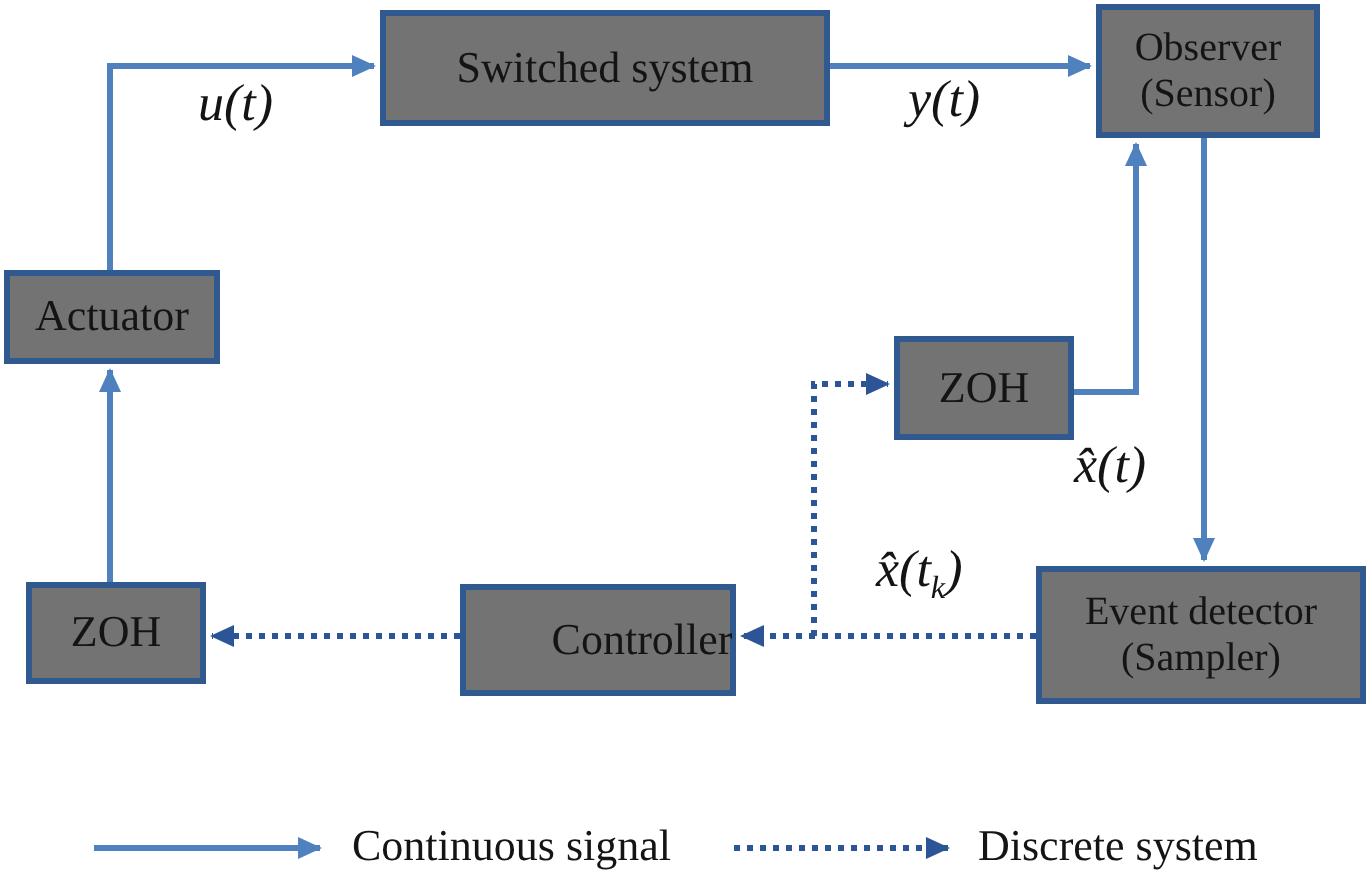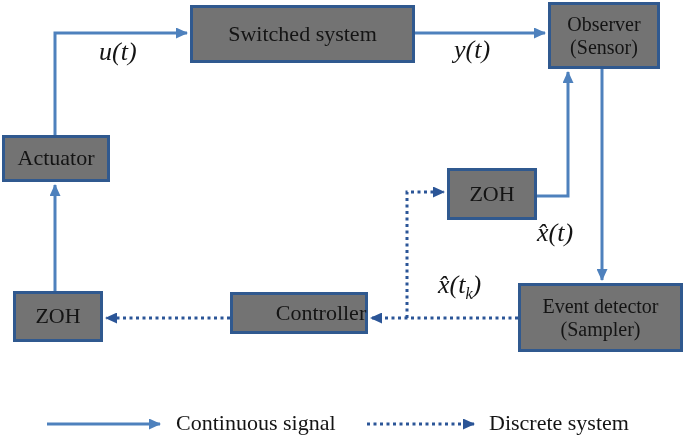--- a/index.html
+++ b/index.html
@@ -91,21 +91,21 @@
   </div>
 
   <div class="block" style="left:447px;top:168px;width:90px;height:52px;">
     <span>ZOH</span>
   </div>
 
   <div class="block" style="left:13px;top:291px;width:90px;height:51px;">
     <span>ZOH</span>
   </div>
 
-  <div class="block" style="left:230px;top:292px;width:138px;height:42px;padding-left:44px;">
+  <div class="block" style="left:230px;top:292px;width:138px;height:56px;padding-left:44px;">
     <span>Controller</span>
   </div>
 
   <div class="block two-line" style="left:518px;top:283px;width:165px;height:69px;">
     <span>Event detector</span>
     <span>(Sampler)</span>
   </div>
 
   <div class="sig-label" style="left:99px;top:37px;">u(t)</div>
 

